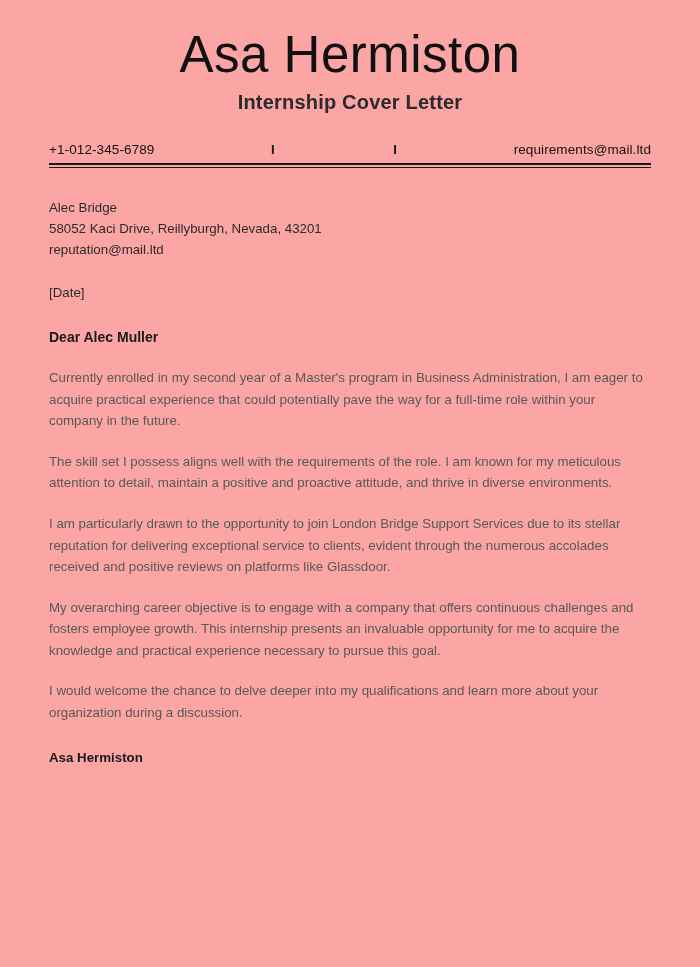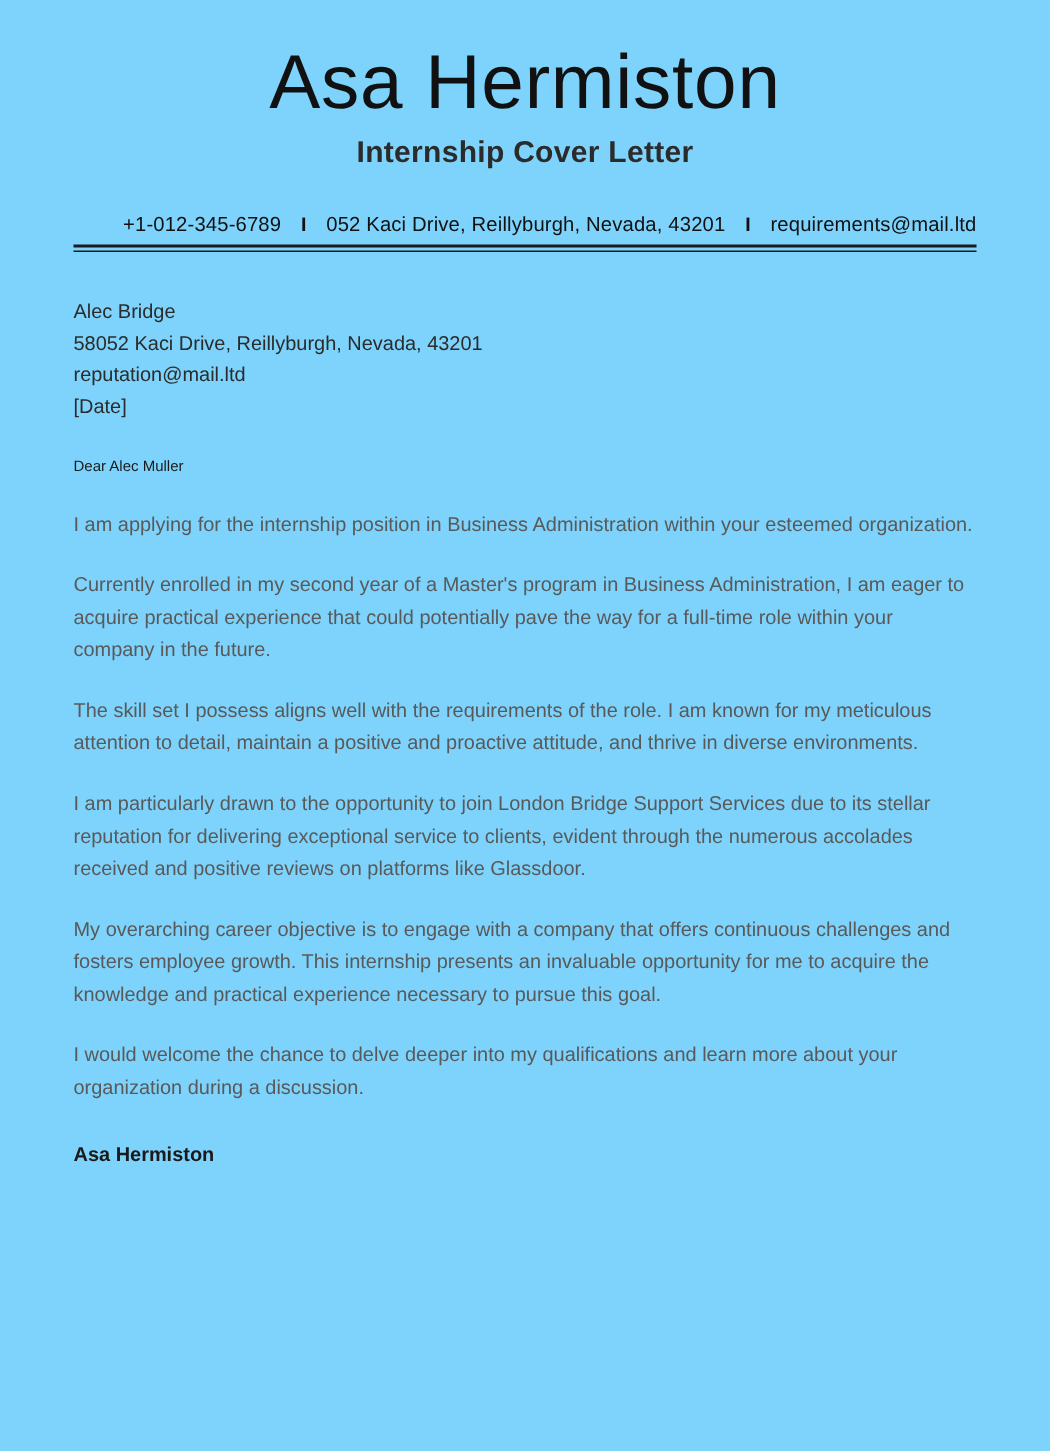--- a/index.html
+++ b/index.html
@@ -10,21 +10,21 @@
   body {
     width: 700px;
     height: 967px;
     font-family: "Liberation Sans", sans-serif;
     -webkit-font-smoothing: antialiased;
   }
   .page {
     position: relative;
     width: 700px;
     height: 967px;
-    background: #7dd3fc;
+    background: #fca5a5;
     box-sizing: border-box;
     padding: 0 49px;
   }
 
   
   .letterhead {
     padding-top: 26px;
     text-align: center;
   }
   .candidate-name {
@@ -47,21 +47,20 @@
   
   .contact-bar {
     margin-top: 28px;
     display: flex;
     align-items: flex-start;
     justify-content: space-between;
     font-size: 13.5px;
     color: #111111;
     letter-spacing: 0.1px;
     white-space: nowrap;
-    margin-left: 33px;
   }
   .contact-item { font-weight: 400; }
   .contact-sep {
     font-weight: 700;
     font-size: 13px;
     color: #111111;
     padding: 0 2px;
   }
   .rule-double {
     margin-top: 6px;
@@ -77,28 +76,29 @@
     line-height: 1.62;
     color: #595959;
   }
   .recipient-block { margin-bottom: 0; }
   .recipient-line {
     color: #2b2b2b;
     font-size: 13.3px;
     line-height: 1.58;
   }
   .date-line {
+    margin-top: 22px;
     color: #2b2b2b;
     font-size: 13.3px;
   }
   .salutation {
     margin-top: 22px;
-    font-weight: 400;
+    font-weight: 700;
     color: #1a1a1a;
-    font-size: 10px;
+    font-size: 14px;
   }
   .paragraph {
     margin-top: 19px;
     color: #595959;
   }
   .closing {
     margin-top: 27px;
     color: #595959;
   }
   .signature {
@@ -114,39 +114,37 @@
 <div class="page">
 
   <div class="letterhead">
     <h1 class="candidate-name">Asa Hermiston</h1>
     <div class="letter-subtitle">Internship Cover Letter</div>
   </div>
 
   <div class="contact-bar">
     <span class="contact-item">+1-012-345-6789</span>
     <span class="contact-sep">I</span>
-    <span class="contact-item">052 Kaci Drive, Reillyburgh, Nevada, 43201</span>
     <span class="contact-sep">I</span>
     <span class="contact-item">requirements@mail.ltd</span>
   </div>
   <div class="rule-double"></div>
 
   <div class="letter-body">
 
     <div class="recipient-block">
       <div class="recipient-line">Alec Bridge</div>
       <div class="recipient-line">58052 Kaci Drive, Reillyburgh, Nevada, 43201</div>
       <div class="recipient-line">reputation@mail.ltd</div>
     </div>
 
     <div class="date-line">[Date]</div>
 
     <div class="salutation">Dear Alec Muller</div>
 
-    <p class="paragraph">I am applying for the internship position in Business Administration within your esteemed organization.</p>
     <p class="paragraph">Currently enrolled in my second year of a Master's program in Business Administration, I am eager to acquire practical experience that could potentially pave the way for a full-time role within your company in the future.</p>
     <p class="paragraph">The skill set I possess aligns well with the requirements of the role. I am known for my meticulous attention to detail, maintain a positive and proactive attitude, and thrive in diverse environments.</p>
     <p class="paragraph">I am particularly drawn to the opportunity to join London Bridge Support Services due to its stellar reputation for delivering exceptional service to clients, evident through the numerous accolades received and positive reviews on platforms like Glassdoor.</p>
     <p class="paragraph">My overarching career objective is to engage with a company that offers continuous challenges and fosters employee growth. This internship presents an invaluable opportunity for me to acquire the knowledge and practical experience necessary to pursue this goal.</p>
     <p class="paragraph">I would welcome the chance to delve deeper into my qualifications and learn more about your organization during a discussion.</p>
 
 
     <div class="signature">Asa Hermiston</div>
   </div>
 

